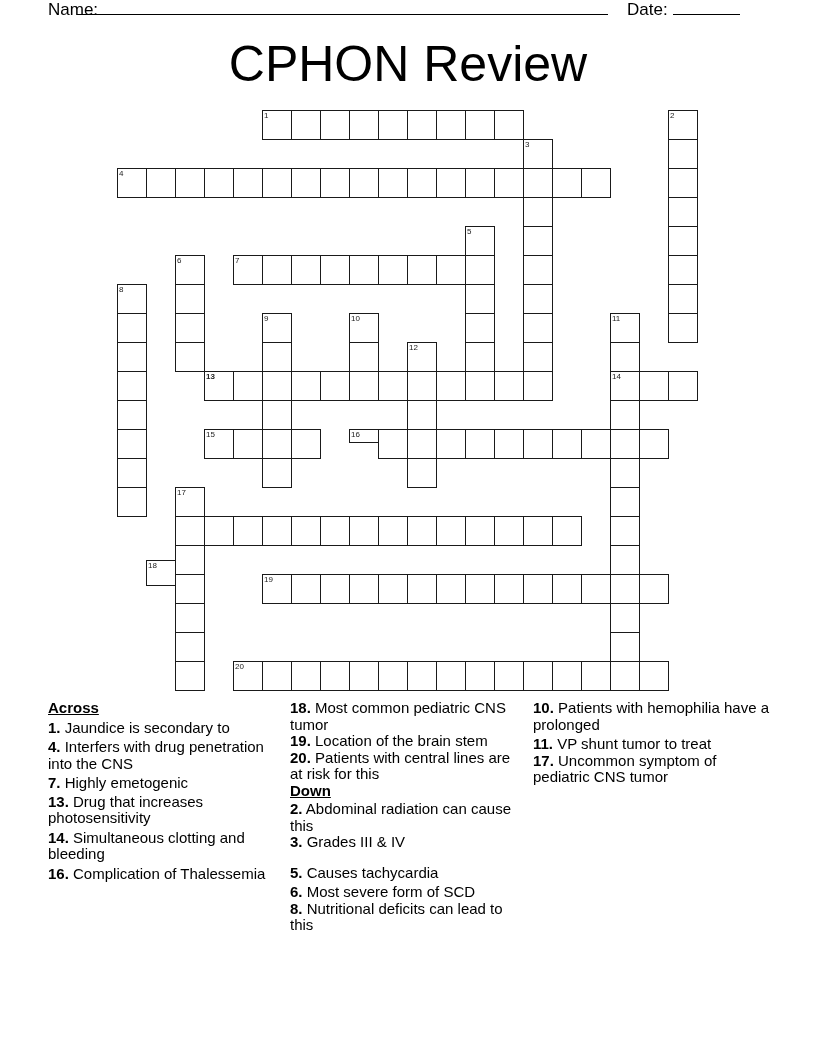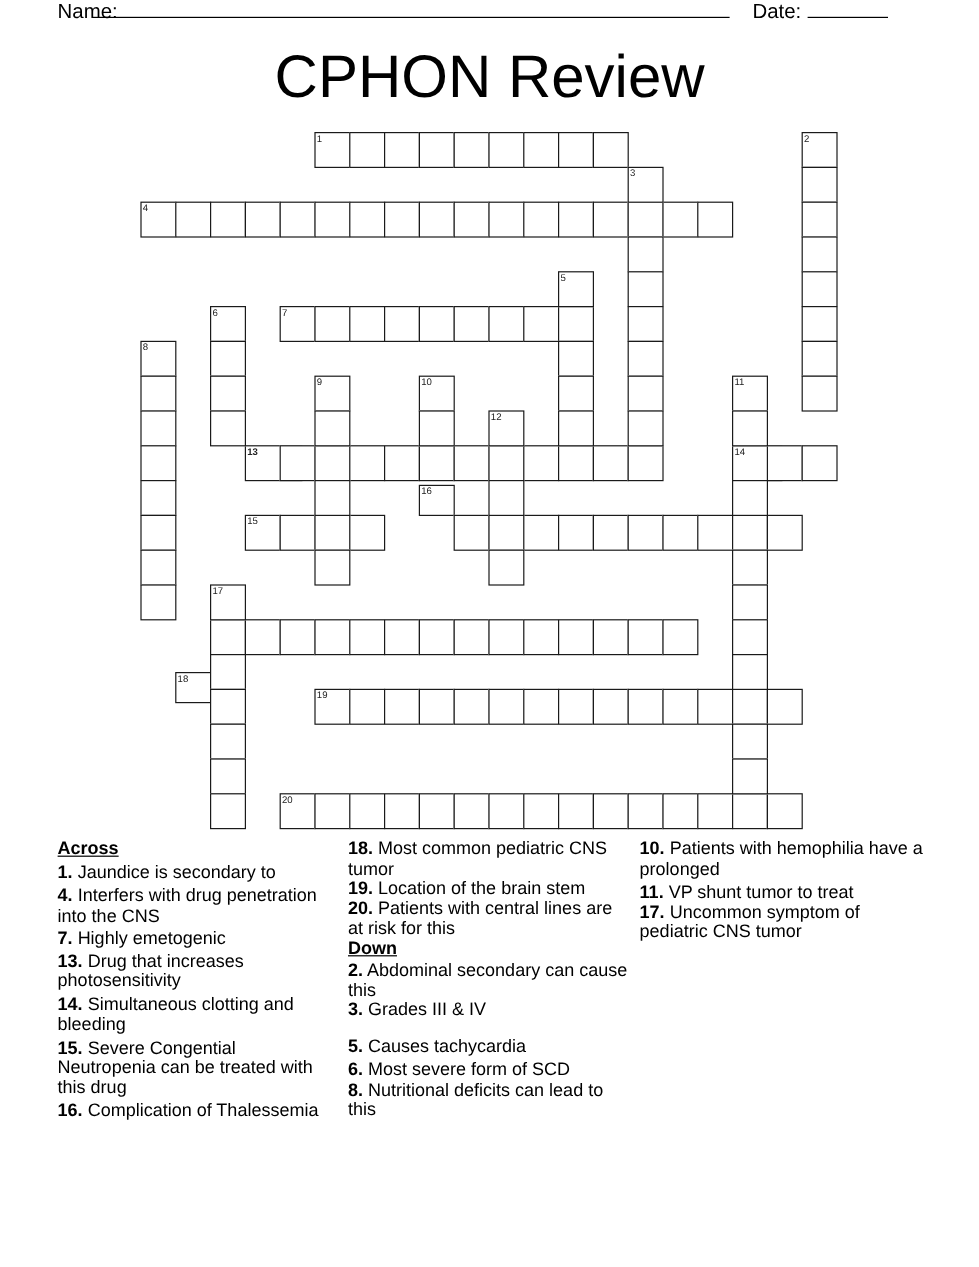--- a/index.html
+++ b/index.html
@@ -90,21 +90,21 @@
       <span class="num">14</span>
     </div>
     <div class="cell" style="left: 639px; top: 371px; width: 30px; height: 30px;"></div>
     <div class="cell" style="left: 668px; top: 371px; width: 30px; height: 30px;"></div>
     <div class="cell" style="left: 204px; top: 429px; width: 30px; height: 30px;">
       <span class="num">15</span>
     </div>
     <div class="cell" style="left: 233px; top: 429px; width: 30px; height: 30px;"></div>
     <div class="cell" style="left: 262px; top: 429px; width: 30px; height: 30px;"></div>
     <div class="cell" style="left: 291px; top: 429px; width: 30px; height: 30px;"></div>
-    <div class="cell" style="left: 349px; top: 404px; width: 30px; height: 26px;">
+    <div class="cell" style="left: 349px; top: 429px; width: 30px; height: 14px;">
       <span class="num">16</span>
     </div>
     <div class="cell" style="left: 378px; top: 429px; width: 30px; height: 30px;"></div>
     <div class="cell" style="left: 407px; top: 429px; width: 30px; height: 30px;"></div>
     <div class="cell" style="left: 436px; top: 429px; width: 30px; height: 30px;"></div>
     <div class="cell" style="left: 465px; top: 429px; width: 30px; height: 30px;"></div>
     <div class="cell" style="left: 494px; top: 429px; width: 30px; height: 30px;"></div>
     <div class="cell" style="left: 523px; top: 429px; width: 30px; height: 30px;"></div>
     <div class="cell" style="left: 552px; top: 429px; width: 30px; height: 30px;"></div>
     <div class="cell" style="left: 581px; top: 429px; width: 30px; height: 30px;"></div>
@@ -238,29 +238,28 @@
   </div>
 
 <div class="clues">
   <div class="col" id="clue-col-1" style="left:48px; width:230px;">
     <div class="section-title">Across</div>
     <div class="clue"><b>1.</b> <span>Jaundice is secondary to</span></div>
     <div class="clue"><b>4.</b> <span>Interfers with drug penetration into the CNS</span></div>
     <div class="clue" style="margin-bottom:2px"><b>7.</b> <span>Highly emetogenic</span></div>
     <div class="clue"><b>13.</b> <span>Drug that increases photosensitivity</span></div>
     <div class="clue"><b>14.</b> <span>Simultaneous clotting and bleeding</span></div>
-    <div class="clue"><b>15.</b> <span>Severe Congential Neutropenia can be treated with this drug</span></div>
     <div class="clue"><b>16.</b> <span>Complication of Thalessemia</span></div>
   </div>
   <div class="col" id="clue-col-2" style="left:290px; width:235px;">
     <div class="clue" style="margin-bottom:0"><b>18.</b> <span>Most common pediatric CNS tumor</span></div>
     <div class="clue" style="margin-bottom:0"><b>19.</b> <span>Location of the brain stem</span></div>
     <div class="clue" style="margin-bottom:0"><b>20.</b> <span>Patients with central lines are at risk for this</span></div>
     <div class="section-title" style="margin-bottom:2px">Down</div>
-    <div class="clue" style="margin-bottom:0"><b>2.</b> <span>Abdominal secondary can cause this</span></div>
+    <div class="clue" style="margin-bottom:0"><b>2.</b> <span>Abdominal radiation can cause this</span></div>
     <div class="clue" style="margin-bottom:14px"><b>3.</b> <span>Grades III &amp; IV</span></div>
     <div class="clue"><b>5.</b> <span>Causes tachycardia</span></div>
     <div class="clue" style="margin-bottom:0"><b>6.</b> <span>Most severe form of SCD</span></div>
     <div class="clue"><b>8.</b> <span>Nutritional deficits can lead to this</span></div>
   </div>
   <div class="col" id="clue-col-3" style="left:533px; width:240px;">
     <div class="clue"><b>10.</b> <span>Patients with hemophilia have a prolonged</span></div>
     <div class="clue" style="margin-bottom:0"><b>11.</b> <span>VP shunt tumor to treat</span></div>
     <div class="clue"><b>17.</b> <span>Uncommon symptom of pediatric CNS tumor</span></div>
   </div>

